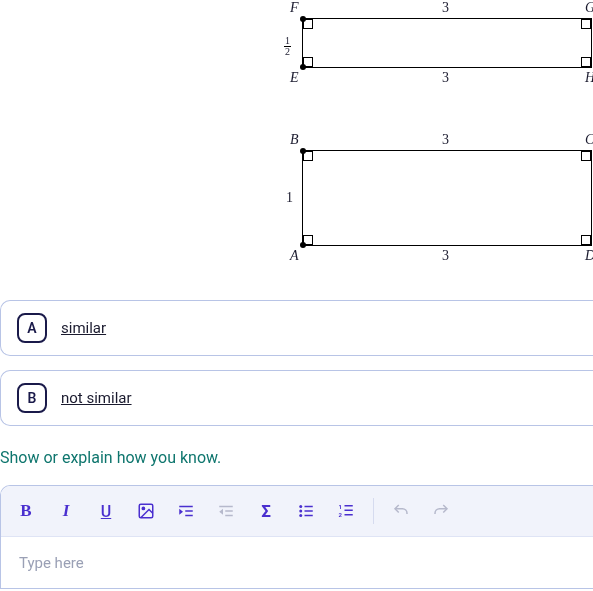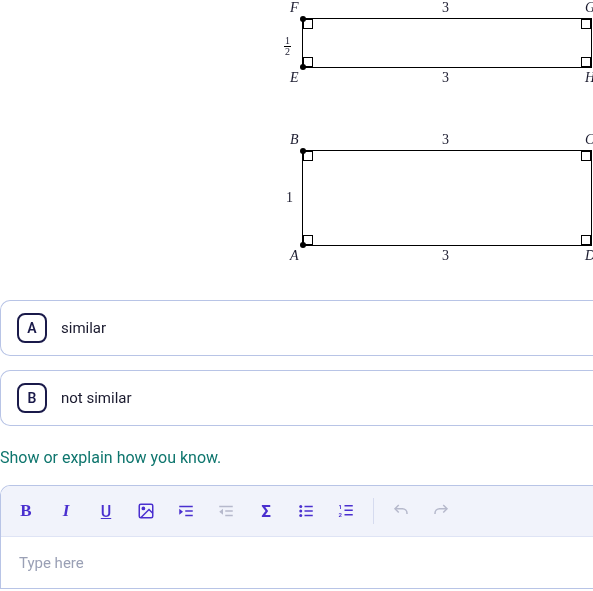--- a/index.html
+++ b/index.html
@@ -78,20 +78,21 @@
     display: flex;
     align-items: center;
     justify-content: center;
     font-weight: 600;
     font-size: 14px;
     color: #1a1a4a;
   }
   .answer-text {
     font-size: 15px;
     color: #1a1a2e;
+    text-decoration: underline;
   }
   .prompt {
     font-size: 16px;
     color: #0f766e;
     margin: 22px 0 18px 0;
   }
   .editor {
     border: 1px solid #b8c4e6;
     border-radius: 10px 0 0 0;
     border-right: none;

